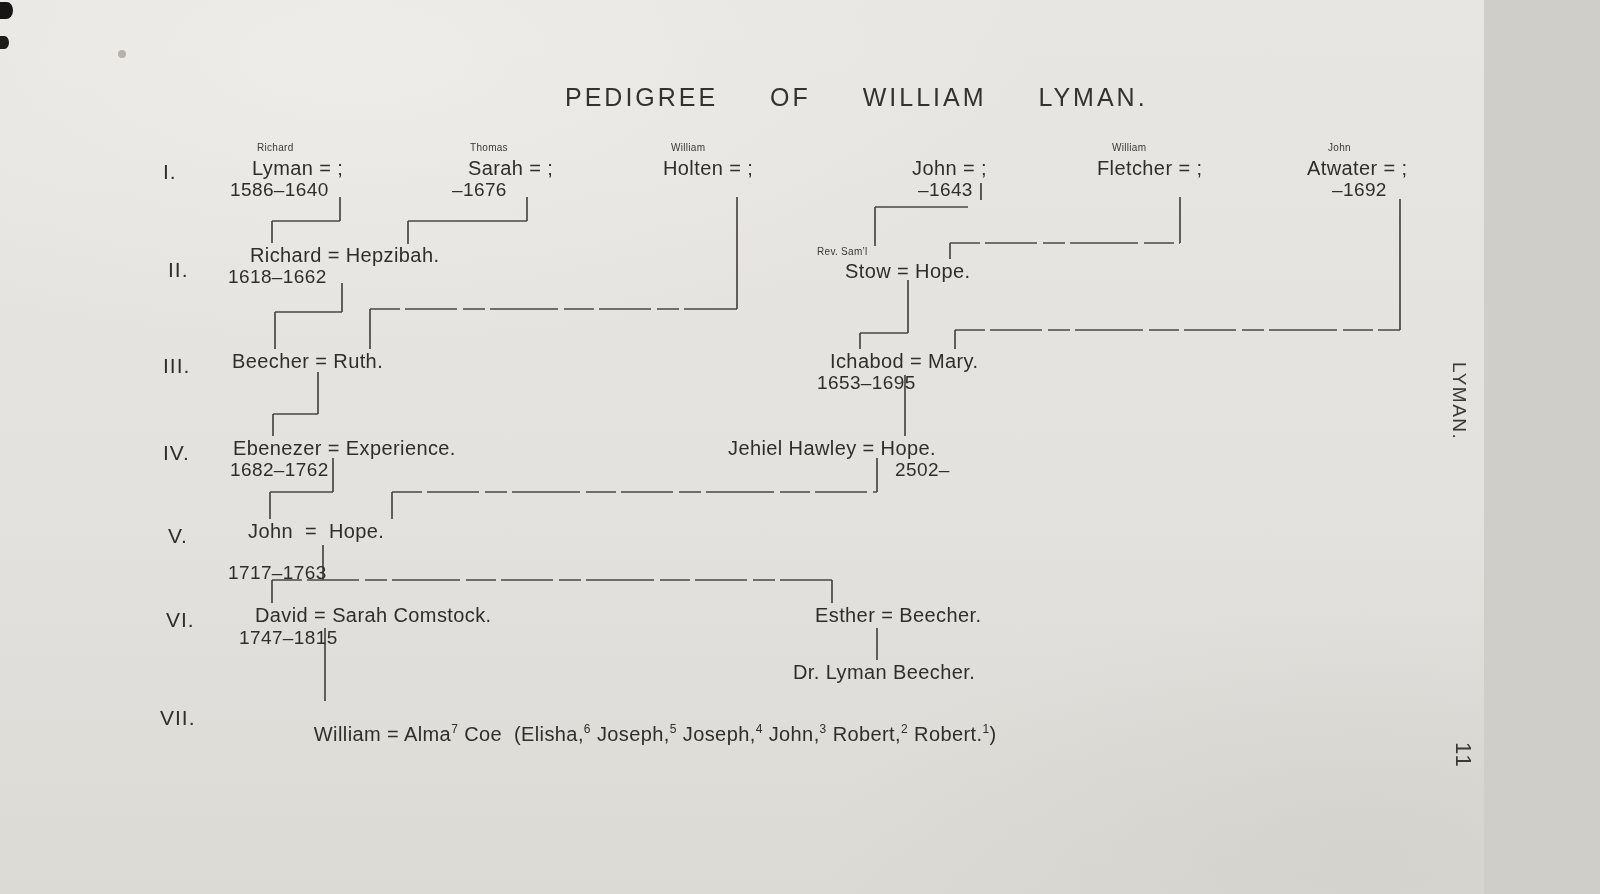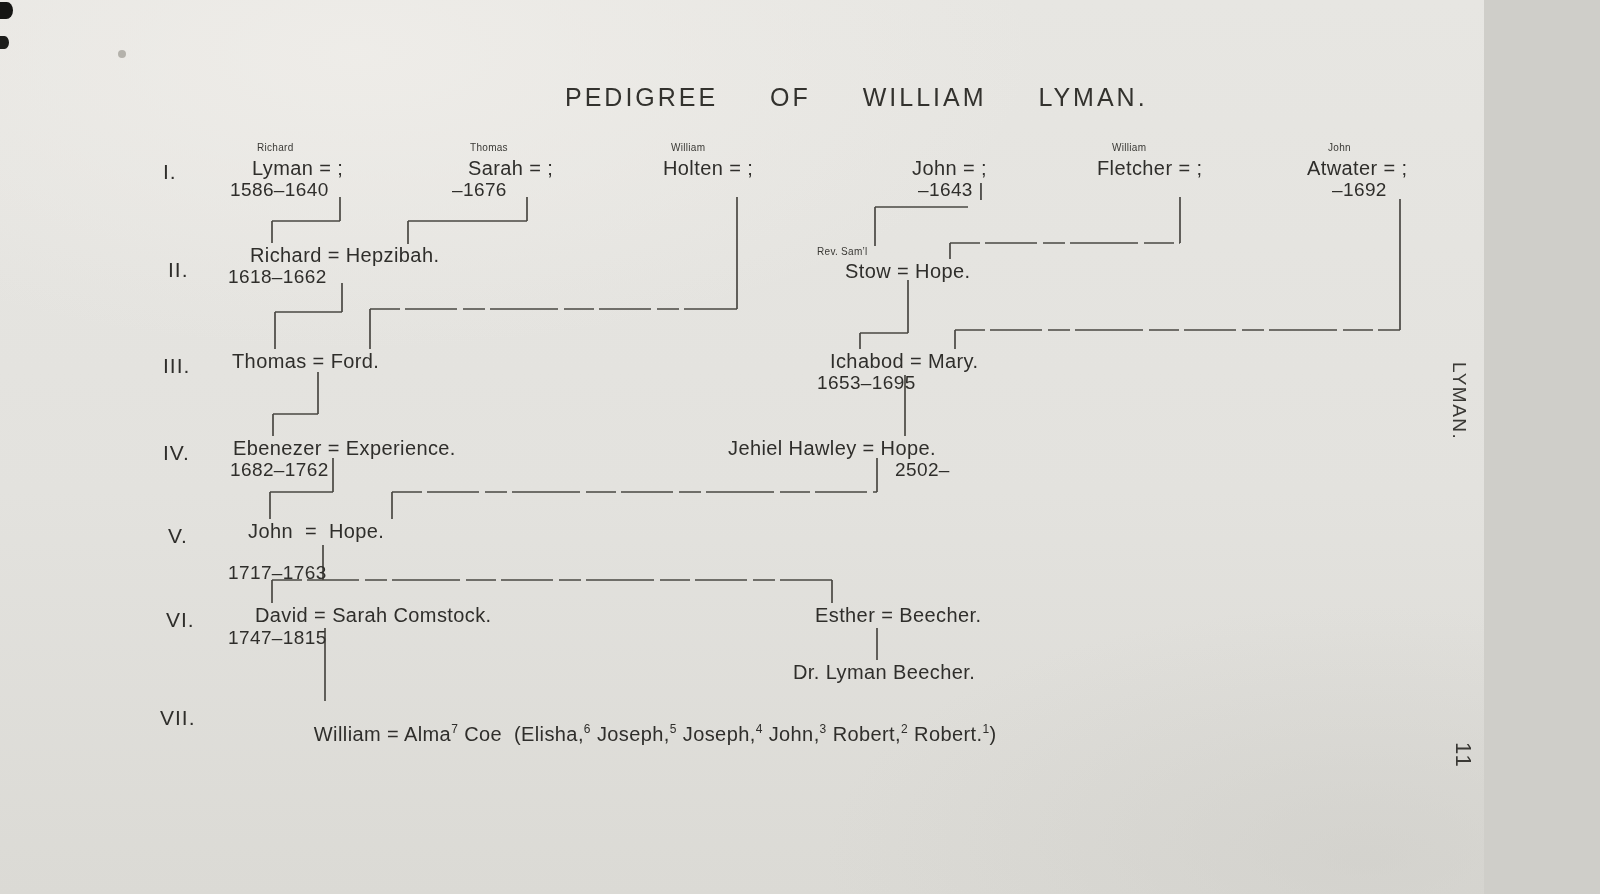--- a/index.html
+++ b/index.html
@@ -107,36 +107,36 @@
   <div class="t small" style="left:1328px;top:143px">John</div>
   <div class="t main" style="left:1307px;top:158px">Atwater = ;</div>
   <div class="t dates" style="left:1332px;top:180px">–1692</div>
 
   <div class="t main" style="left:250px;top:245px">Richard = Hepzibah.</div>
   <div class="t dates" style="left:228px;top:267px">1618–1662</div>
 
   <div class="t small" style="left:817px;top:247px">Rev. Sam’l</div>
   <div class="t main" style="left:845px;top:261px">Stow = Hope.</div>
 
-  <div class="t main" style="left:232px;top:351px">Thomas = Ford.</div>
+  <div class="t main" style="left:232px;top:351px">Beecher = Ruth.</div>
 
   <div class="t main" style="left:830px;top:351px">Ichabod = Mary.</div>
   <div class="t dates" style="left:817px;top:373px">1653–1695</div>
 
   <div class="t main" style="left:233px;top:438px">Ebenezer = Experience.</div>
   <div class="t dates" style="left:230px;top:460px">1682–1762</div>
 
   <div class="t main" style="left:728px;top:438px">Jehiel Hawley = Hope.</div>
   <div class="t dates" style="left:895px;top:460px">2502–</div>
 
   <div class="t main" style="left:248px;top:521px">John  =  Hope.</div>
   <div class="t dates" style="left:228px;top:563px">1717–1763</div>
 
   <div class="t main" style="left:255px;top:605px">David = Sarah Comstock.</div>
-  <div class="t dates" style="left:228px;top:628px">1747–1815</div>
+  <div class="t dates" style="left:239px;top:628px">1747–1815</div>
 
   <div class="t main" style="left:815px;top:605px">Esther = Beecher.</div>
 
   <div class="t main" style="left:793px;top:662px">Dr. Lyman Beecher.</div>
 
   <div class="t main" style="left:290px;top:703px">
     <span>William = Alma</span><sup>7</sup><span> Coe  (Elisha,</span><sup>6</sup><span> Joseph,</span><sup>5</sup><span> Joseph,</span><sup>4</sup><span> John,</span><sup>3</sup><span> Robert,</span><sup>2</sup><span> Robert.</span><sup>1</sup><span>)</span>
   </div>
 
   <div class="vert side-label">LYMAN.</div>

